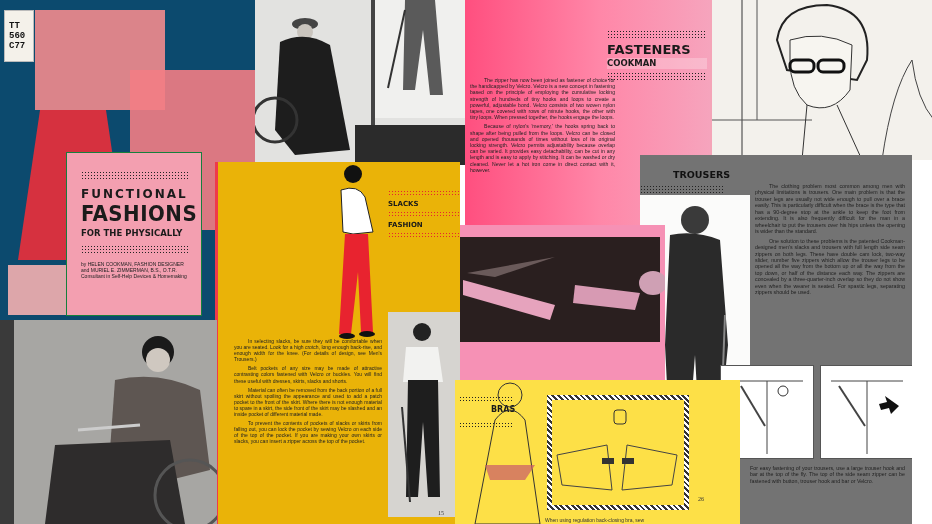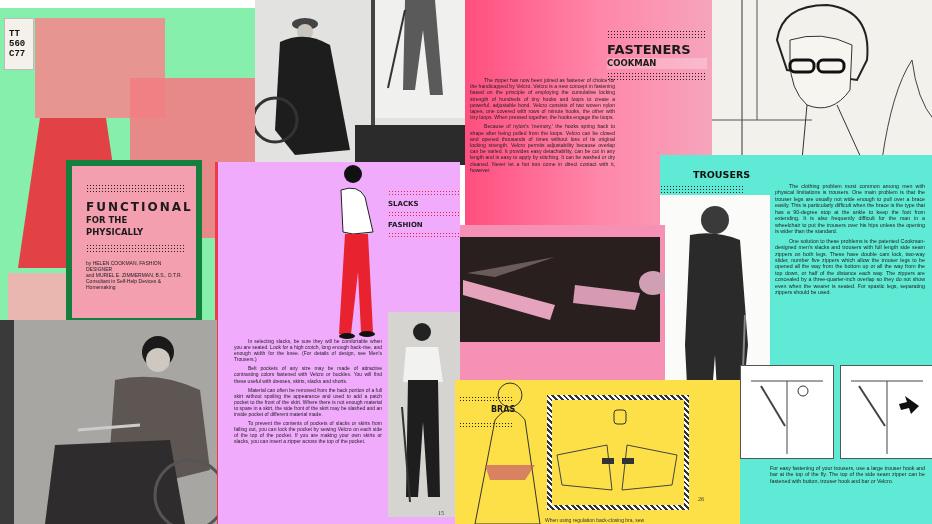--- a/index.html
+++ b/index.html
@@ -5,51 +5,51 @@
   *{box-sizing:border-box;margin:0;padding:0;}
   html,body{width:932px;height:524px;overflow:hidden;background:#fff;}
   body{position:relative;font-family:"DejaVu Sans",sans-serif;}
   .panel{position:absolute;overflow:hidden;}
   .halftone-red{background-image:radial-gradient(#e8232f 45%,transparent 46%);background-size:3px 3px;}
   .halftone-dark{background-image:radial-gradient(#222 45%,transparent 46%);background-size:3px 3px;}
   .body-text{font-family:"Liberation Sans",sans-serif;color:#222;text-align:justify;line-height:1.22;}
   .body-text p{text-indent:14px;margin-bottom:3px;}
 
   
-  #cover{left:0;top:8px;width:255px;height:320px;background:#86efac;}
+  #cover{left:0;top:0;width:255px;height:320px;background:#0c4a6e;}
   #cover .garment{position:absolute;background:#e8232f;opacity:.9;}
   #cover .lib-label{position:absolute;left:4px;top:10px;width:30px;height:52px;background:#f4f1ea;border:1px solid #bbb;font:bold 9px/10px "Liberation Mono",monospace;color:#111;padding:10px 2px 0 4px;white-space:pre;}
-  #cover .title-box{position:absolute;left:66px;top:152px;width:136px;height:164px;background:#f39fb0;border:6px solid #15803d;padding:18px 12px 0 14px;}
+  #cover .title-box{position:absolute;left:66px;top:152px;width:136px;height:164px;background:#f39fb0;border:1px solid #15803d;padding:18px 12px 0 14px;}
   #cover .bar{height:8px;margin:0 0 8px 0;}
   #cover .t1{font:bold 12px/14px "DejaVu Sans",sans-serif;letter-spacing:2px;color:#1b1b1b;}
   #cover .t2{font:bold 22px/26px "DejaVu Sans Condensed","DejaVu Sans",sans-serif;color:#1b1b1b;letter-spacing:.5px;}
   #cover .t3{font:bold 8.5px/12px "DejaVu Sans",sans-serif;color:#1b1b1b;}
   #cover .t4{font:bold 16px/22px "DejaVu Sans",sans-serif;color:#1b1b1b;}
   #cover .credits{font:5px/6px "Liberation Sans",sans-serif;color:#222;}
 
   
   #photo-man{left:255px;top:0;width:210px;height:165px;background:#dcdcdc;}
   
   #velcro-page{left:465px;top:0;width:245px;height:230px;background:linear-gradient(90deg,#ff4f7f 0%,#ff87a8 55%,#f6a4bd 100%);padding-left:32px;}
   #velcro-page .head{position:absolute;left:142px;top:30px;width:100px;}
   #velcro-page .head .bar{height:8px;}
   #velcro-page .h1{font:bold 13px/16px "DejaVu Sans",sans-serif;color:#1a1a1a;margin-top:4px;}
   #velcro-page .h2{font:bold 8.5px/11px "DejaVu Sans",sans-serif;color:#1a1a1a;background:rgba(255,255,255,.25);margin-bottom:3px;}
   #velcro-page .body-text{position:absolute;left:5px;top:77px;width:145px;font-size:5.1px;}
   
   #portrait{left:710px;top:0;width:222px;height:160px;background:#f3f1ec;border-left:2px solid #f4a5b8;}
   
-  #trousers-page{left:660px;top:155px;width:272px;height:369px;background:#5eead4;}
+  #trousers-page{left:640px;top:155px;width:272px;height:369px;background:#737373;}
   #trousers-page .label{position:absolute;left:33px;top:14px;font:bold 9.5px/12px "DejaVu Sans",sans-serif;color:#111;}
   #trousers-page .bar{position:absolute;left:0;top:30px;width:85px;height:8px;}
   #trousers-page .body-text{position:absolute;left:115px;top:28px;width:150px;font-size:5.3px;}
   #trousers-page .caption{position:absolute;left:110px;top:310px;width:155px;font-size:5.3px;}
   #trousers-page .diagram{position:absolute;top:210px;width:94px;height:94px;border:1px solid #555;background:#fff;}
   
-  #slacks-page{left:215px;top:162px;width:245px;height:362px;background:#f0abfc;border-left:3px solid #ef3a4a;}
+  #slacks-page{left:215px;top:162px;width:245px;height:362px;background:#eab308;border-left:3px solid #ef3a4a;}
   #slacks-page .labels{position:absolute;left:170px;top:26px;width:72px;}
   #slacks-page .labels .bar{height:7px;margin:2px 0;}
   #slacks-page .labels .lbl{font:bold 7px/10px "DejaVu Sans",sans-serif;color:#1a1a1a;}
   #slacks-page .body-text{position:absolute;left:16px;top:176px;width:148px;font-size:5px;}
   #slacks-page .photo{position:absolute;left:170px;top:150px;width:72px;height:205px;background:#d6d4d0;}
   #slacks-page .pagenum{position:absolute;left:220px;top:348px;font:6px "Liberation Serif",serif;color:#333;}
   
   #velcro-photo{left:455px;top:225px;width:210px;height:160px;background:#f58fb2;}
   
   #bras-page{left:455px;top:380px;width:285px;height:188px;background:#fde047;}
@@ -69,20 +69,21 @@
   <div class="garment halftone-red" style="left:35px;top:10px;width:130px;height:100px;background-color:#f28b8d;"></div>
   <div class="garment" style="left:18px;top:110px;width:110px;height:150px;background:#ec2f3a;clip-path:polygon(20% 0,80% 0,100% 100%,0 100%);"></div>
   <div class="garment halftone-red" style="left:130px;top:70px;width:125px;height:160px;background-color:#f27d84;"></div>
   <div class="garment halftone-red" style="left:8px;top:265px;width:65px;height:50px;background-color:#f4b0b0;"></div>
   <div class="lib-label">TT
 560
 C77</div>
   <div class="title-box">
     <div class="bar halftone-dark"></div>
     <div class="t1">FUNCTIONAL</div>
+    <div class="t2">FASHIONS</div>
     <div class="t3">FOR THE PHYSICALLY</div>
     <div class="bar halftone-dark" style="margin-top:6px;"></div>
     <div class="credits">by HELEN COOKMAN, FASHION DESIGNER</div>
     <div class="credits">and MURIEL E. ZIMMERMAN, B.S., O.T.R.</div>
     <div class="credits">Consultant in Self-Help Devices &amp; Homemaking</div>
   </div>
 </div>
 
 <div class="panel" id="photo-man">
   <svg width="210" height="165">

